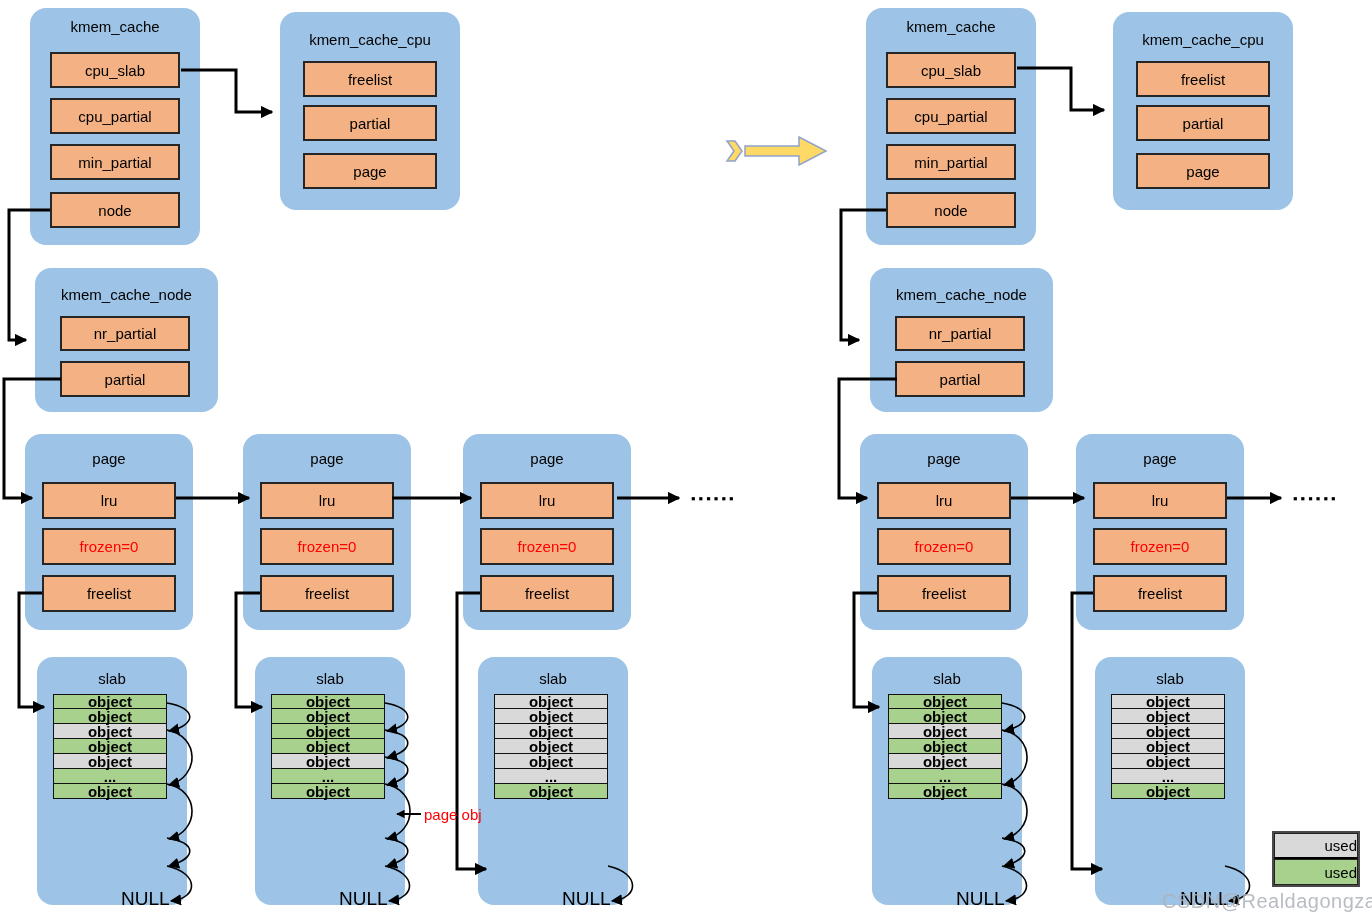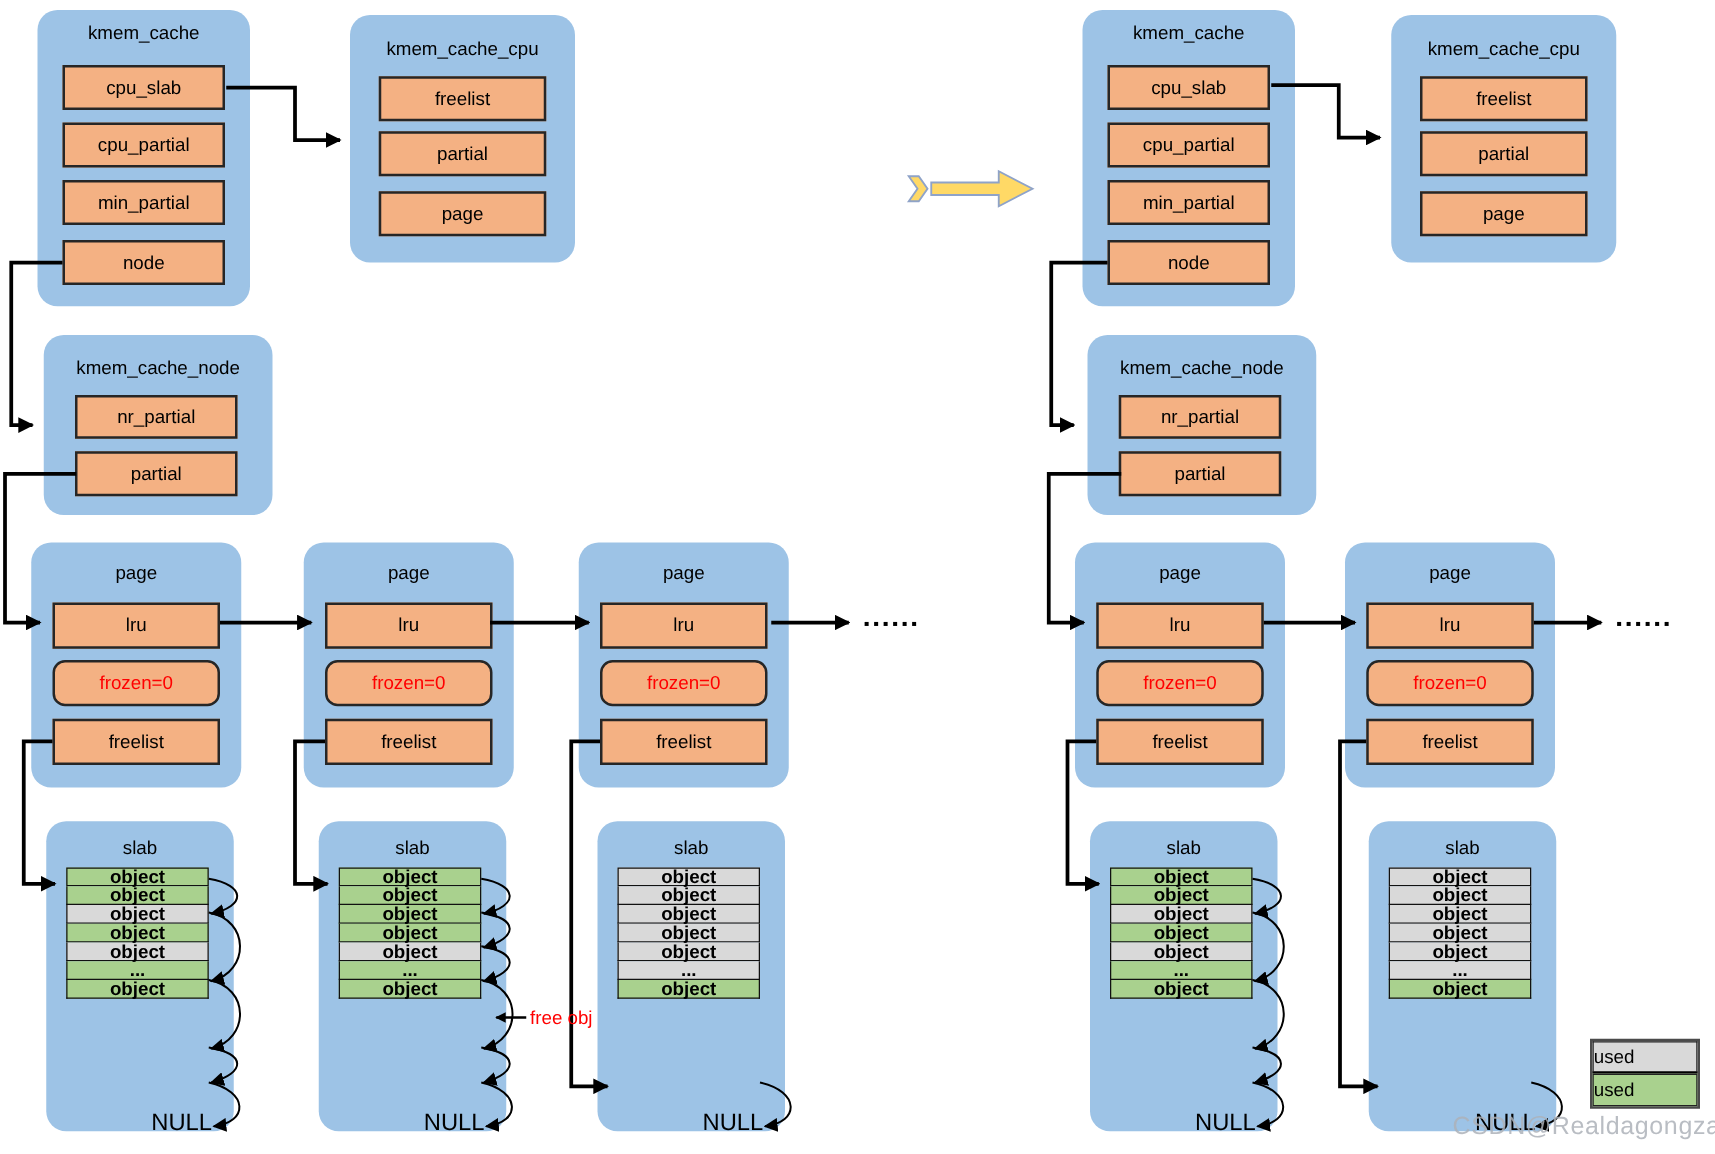--- a/index.html
+++ b/index.html
@@ -2,33 +2,33 @@
 <html><head>
 <meta charset="utf-8">
 <style>
   html,body{margin:0;padding:0;background:#fff;}
   .stage{position:relative;width:1372px;height:923px;background:#ffffff;
          font-family:"Liberation Sans",sans-serif;overflow:hidden;color:#000;}
   .panel{position:absolute;background:#9DC3E6;border-radius:16px;}
   .ptitle{position:absolute;left:0;right:0;text-align:center;font-size:15px;color:#000;}
   .field{position:absolute;background:#F4B183;border:2px solid #262626;box-sizing:border-box;
          display:flex;align-items:center;justify-content:center;font-size:15px;color:#000;}
-  .field.red{color:#FF0000;border-radius:10px;}
+  .field.red{color:#FF0000;}
   .rows{position:absolute;width:114px;}
   .slabrow{height:15px;border:1.5px solid #111;border-top:none;box-sizing:border-box;
            display:flex;align-items:center;justify-content:center;font-size:15px;font-weight:600;}
   .slabrow:first-child{border-top:1.5px solid #111;}
   .used{background:#D9D9D9;}
   .free{background:#A9D18E;}
   .nulltxt{position:absolute;font-size:19px;font-weight:500;color:#000;}
   .dots{position:absolute;font-size:13px;letter-spacing:3px;color:#000;font-weight:bold;}
   .freeobj{position:absolute;color:#FF0000;font-size:15px;z-index:5;}
   .legend{position:absolute;width:84px;border:2px solid #4a4a4a;box-sizing:content-box;background:#fff;}
   .legrow{height:26px;border:1.2px solid #222;box-sizing:border-box;
-          display:flex;align-items:center;justify-content:flex-start;font-size:15px;}
+          display:flex;align-items:center;justify-content:flex-end;font-size:15px;}
   .legrow:first-child{border-bottom:2.5px solid #000;}
   .watermark{position:absolute;font-size:20px;letter-spacing:0.5px;color:rgba(173,177,184,0.85);z-index:9;}
   svg.wires{position:absolute;left:0;top:0;z-index:3;}
   svg.bigarrow{position:absolute;z-index:2;}
 </style>
 </head>
 <body>
 
 <div class="stage">
 
@@ -169,21 +169,21 @@
         <div class="slabrow used">object</div>
         <div class="slabrow used">...</div>
         <div class="slabrow free">object</div>
       </div>
   </div>
 
   <div class="nulltxt" style="left:121px;top:888px">NULL</div>
   <div class="nulltxt" style="left:339px;top:888px">NULL</div>
   <div class="nulltxt" style="left:562px;top:888px">NULL</div>
   <div class="dots" style="left:691px;top:491px">▪▪▪▪▪▪</div>
-  <div class="freeobj" style="left:424px;top:806px">free obj</div>
+  <div class="freeobj" style="left:424px;top:806px">page obj</div>
 
   <div class="panel" style="left:866px;top:8px;width:170px;height:237px">
     <div class="ptitle" style="top:10px">kmem_cache</div>
     <div class="field" style="left:20px;top:44px;width:130px;height:36px">cpu_slab</div>
     <div class="field" style="left:20px;top:90px;width:130px;height:36px">cpu_partial</div>
     <div class="field" style="left:20px;top:136px;width:130px;height:36px">min_partial</div>
     <div class="field" style="left:20px;top:184px;width:130px;height:36px">node</div>
   </div>
 
   <div class="panel" style="left:1113px;top:12px;width:180px;height:198px">

